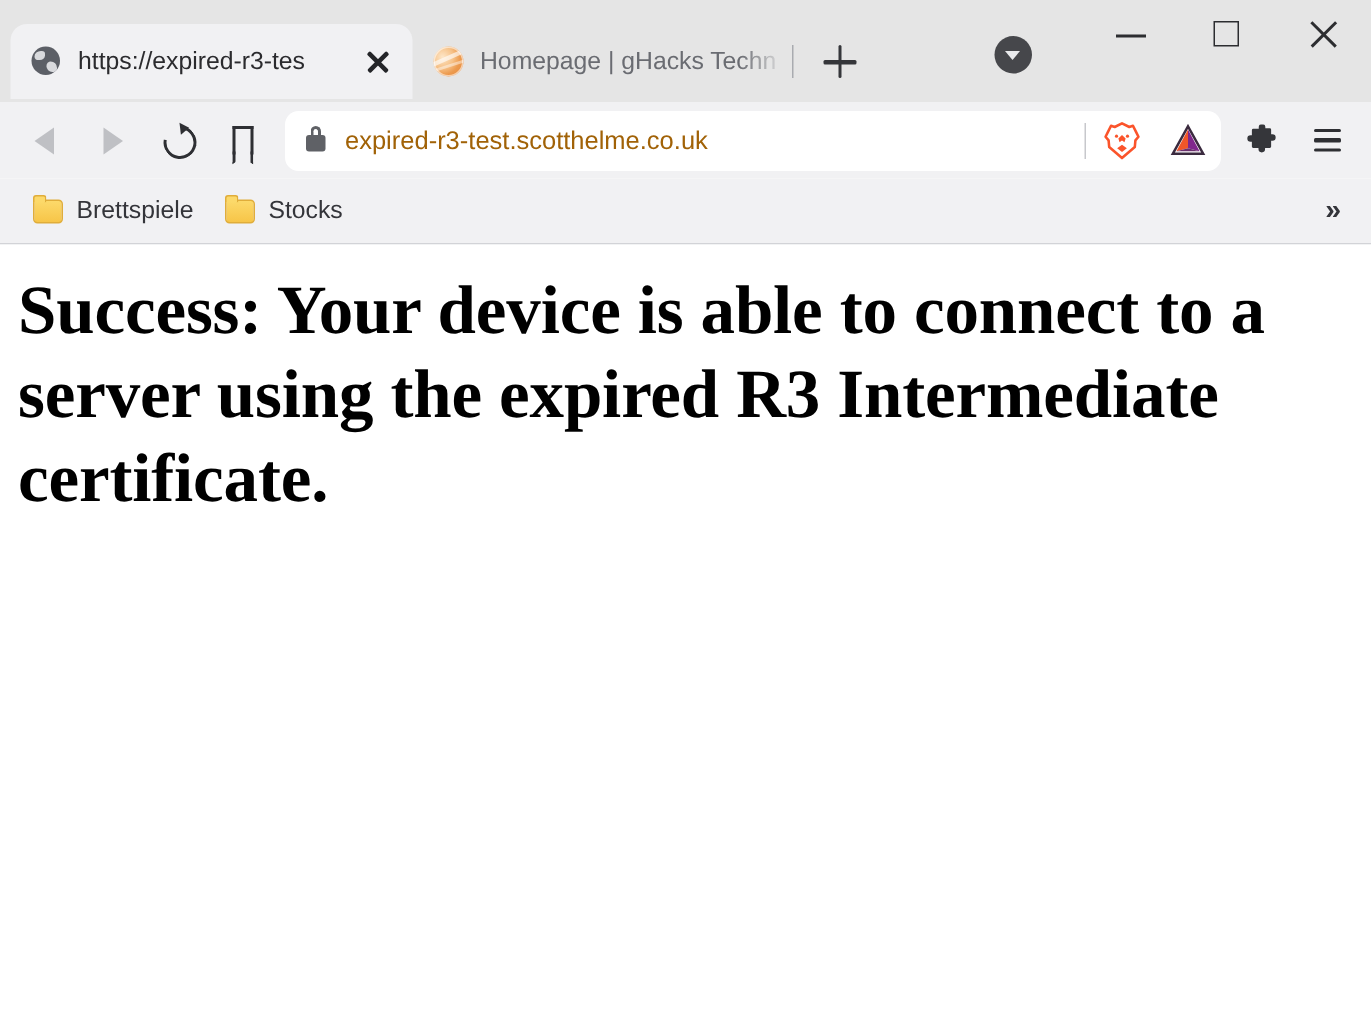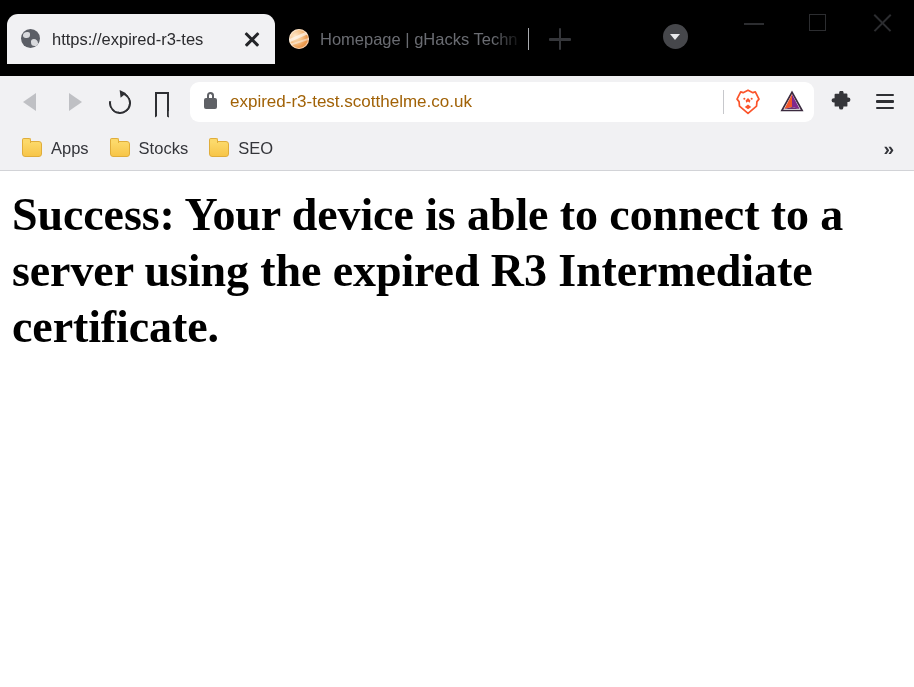--- a/index.html
+++ b/index.html
@@ -10,24 +10,24 @@
     width: 914px;
     height: 687px;
     overflow: hidden;
     font-family: "Liberation Sans", sans-serif;
     background: #ffffff;
   }
 
   
   .tabstrip {
     position: relative;
-    height: 76px;
-    background: #000000;
-    display: flex;
-    align-items: flex-start;
+    height: 68px;
+    background: #e5e5e5;
+    display: flex;
+    align-items: center;
   }
   .tabs-area {
     display: flex;
     align-items: flex-end;
     height: 64px;
     flex: 0 0 auto;
   }
   .tab {
     position: relative;
     height: 50px;
@@ -513,37 +513,33 @@
     <div class="menu-ico">
       <span></span>
         <span></span>
         <span></span>
     </div>
   </div>
 </div>
 
 <div class="bookmarksbar">
 
-
-
   <div class="bm-item">
     <div class="folder-ico"></div>
-    <div class="bm-label">Apps</div>
-  </div>
+    <div class="bm-label">Brettspiele</div>
+  </div>
+
+
 
   <div class="bm-item">
     <div class="folder-ico"></div>
     <div class="bm-label">Stocks</div>
   </div>
 
 
 
-  <div class="bm-item">
-    <div class="folder-ico"></div>
-    <div class="bm-label">SEO</div>
-  </div>
 
   <div class="bm-overflow">»</div>
 </div>
 
 <div class="content">
   <h1 class="page-heading">Success: Your device is able to connect to a server using the expired R3 Intermediate certificate.</h1>
 </div>
 
 </body></html>

